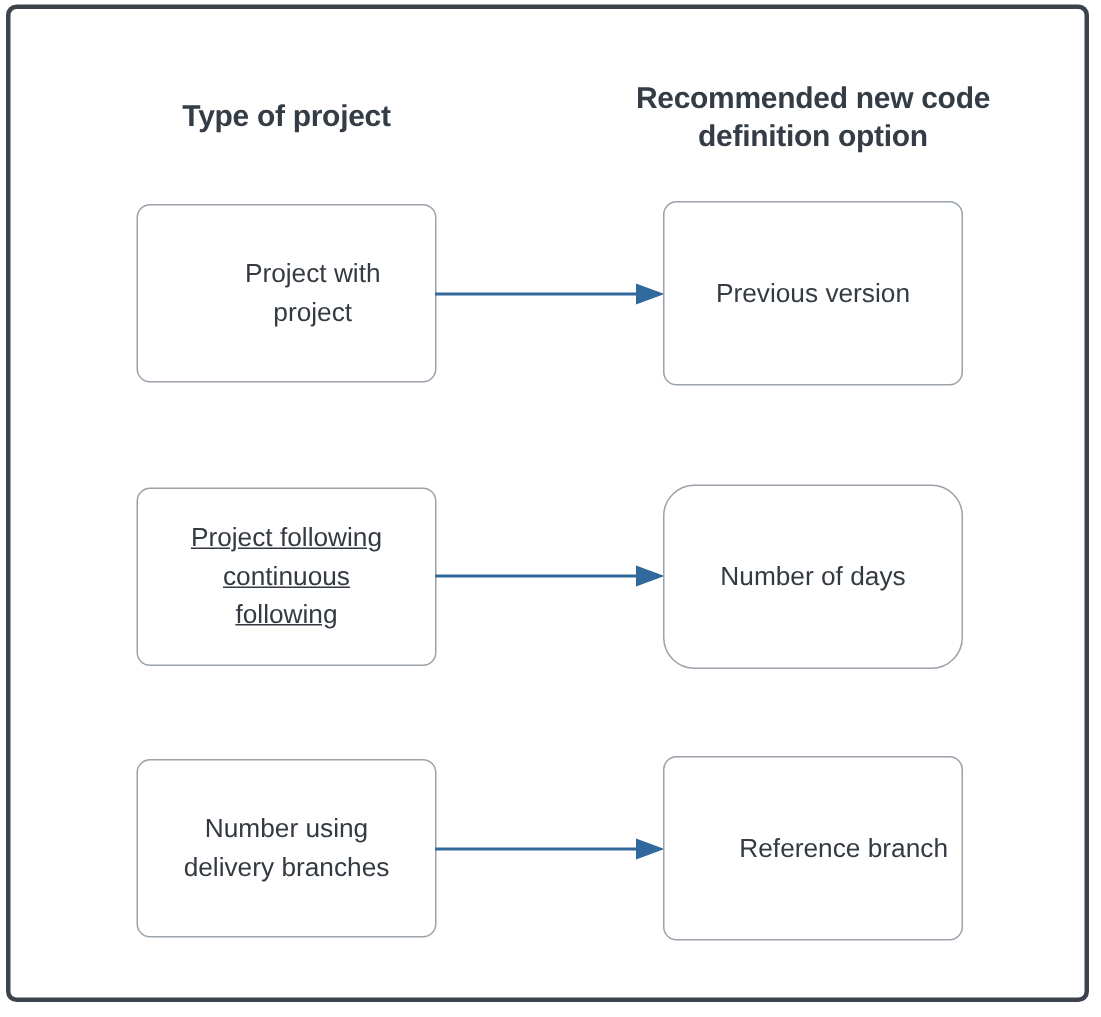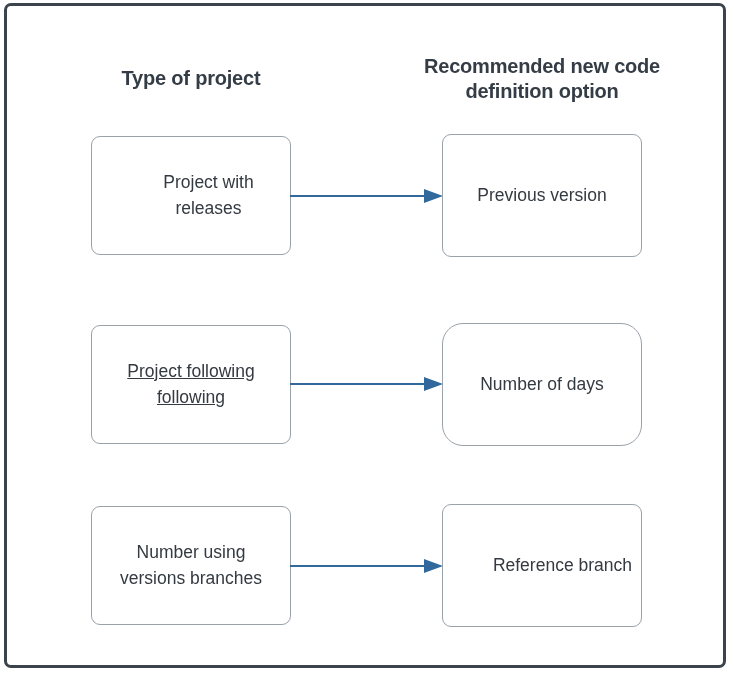--- a/index.html
+++ b/index.html
@@ -111,53 +111,54 @@
     <div class="col-header" id="header-right">
       <div>Recommended new code</div>
       <div>definition option</div>
     </div>
 
     <div class="col-header" id="header-left">Type of project</div>
 
     <div class="node node-left row1-left">
       <div>
         <div>Project with</div>
-        <div>releases</div>
+        <div>project</div>
       </div>
     </div>
 
     <div class="connector conn1">
       <div class="conn-line"></div>
       <div class="conn-head"></div>
     </div>
 
     <div class="node node-right row1-right">
       <div>Previous version</div>
     </div>
 
     <div class="node node-left row2-left">
       <div>
         <div>Project following</div>
+        <div>continuous</div>
         <div>following</div>
       </div>
     </div>
 
     <div class="connector conn2">
       <div class="conn-line"></div>
       <div class="conn-head"></div>
     </div>
 
     <div class="node node-right row2-right">
       <div>Number of days</div>
     </div>
 
     <div class="node node-left row3-left">
       <div>
         <div>Number using</div>
-        <div>versions branches</div>
+        <div>delivery branches</div>
       </div>
     </div>
 
     <div class="connector conn3">
       <div class="conn-line"></div>
       <div class="conn-head"></div>
     </div>
 
     <div class="node node-right row3-right">
       <div>Reference branch</div>

